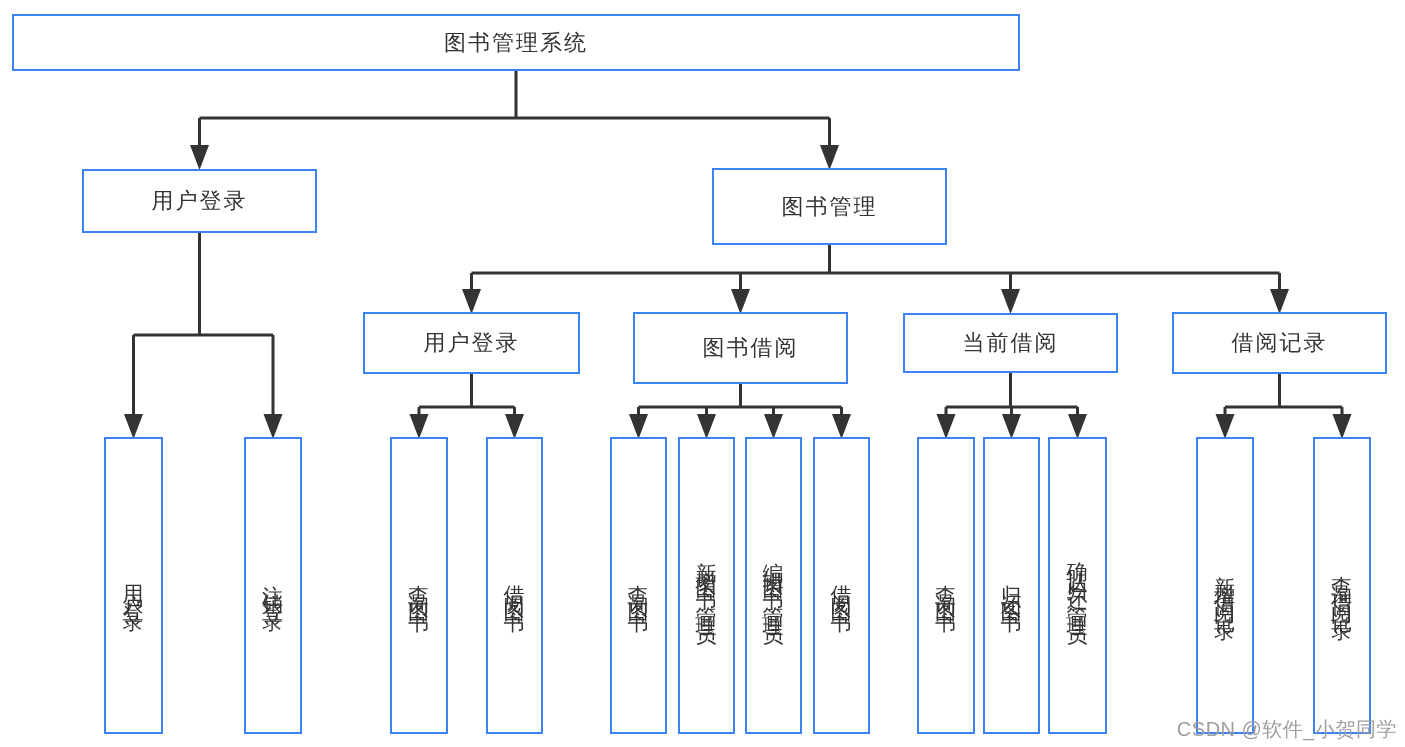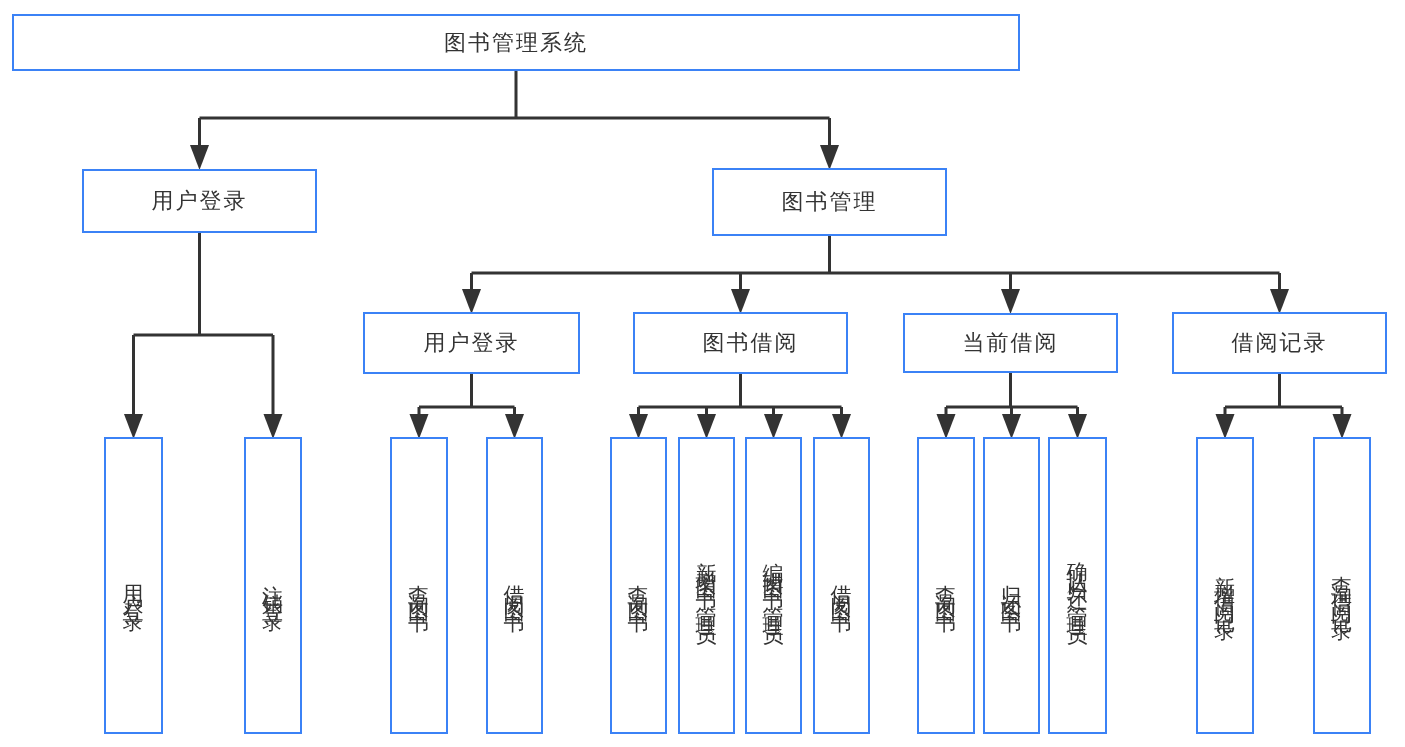--- a/index.html
+++ b/index.html
@@ -92,24 +92,24 @@
       <polygon points="1002,414 1021,414 1011.5,439"></polygon>
       <polygon points="1068,414 1087,414 1077.5,439"></polygon>
       <polygon points="1215.5,414 1234.5,414 1225,439"></polygon>
       <polygon points="1332.5,414 1351.5,414 1342,439"></polygon>
     </g>
   </svg>
 
   <div class="node h" style="left:12px; top:14px; width:1008px; height:57px;">图书管理系统</div>
 
   <div class="node h" style="left:82px; top:169px; width:235px; height:64px;">用户登录</div>
-  <div class="node h" style="left:712px; top:168px; width:235px; height:68px;">图书管理</div>
+  <div class="node h" style="left:712px; top:168px; width:235px; height:77px;">图书管理</div>
 
   <div class="node h" style="left:363px; top:312px; width:217px; height:62px;">用户登录</div>
-  <div class="node h" style="left:633px; top:312px; width:215px; height:62px;padding-left:20px;">图书借阅</div>
+  <div class="node h" style="left:633px; top:312px; width:215px; height:72px;padding-left:20px;">图书借阅</div>
   <div class="node h" style="left:903px; top:313px; width:215px; height:60px;">当前借阅</div>
   <div class="node h" style="left:1172px; top:312px; width:215px; height:62px;">借阅记录</div>
 
   <div class="node v" style="left:104px; top:437px; width:59px; height:297px;">用户登录</div>
   <div class="node v" style="left:244px; top:437px; width:58px; height:297px;">注销登录</div>
 
   <div class="node v" style="left:390px; top:437px; width:58px; height:297px;">查询图书</div>
   <div class="node v" style="left:486px; top:437px; width:57px; height:297px;">借阅图书</div>
 
   <div class="node v" style="left:610px; top:437px; width:57px; height:297px;">查询图书</div>
@@ -117,14 +117,15 @@
   <div class="node v" style="left:745px; top:437px; width:57px; height:297px;">编辑图书（管理员）</div>
   <div class="node v" style="left:813px; top:437px; width:57px; height:297px;">借阅图书</div>
 
   <div class="node v" style="left:917px; top:437px; width:58px; height:297px;">查询图书</div>
   <div class="node v" style="left:983px; top:437px; width:57px; height:297px;">归还图书</div>
   <div class="node v" style="left:1048px; top:437px; width:59px; height:297px;">确认归还（管理员）</div>
 
   <div class="node v" style="left:1196px; top:437px; width:58px; height:297px;">新增借阅记录</div>
   <div class="node v" style="left:1313px; top:437px; width:58px; height:297px;">查询借阅记录</div>
 
+  <div class="watermark">CSDN @软件_小贺同学</div>
 
 </div>
 
 </body></html>

